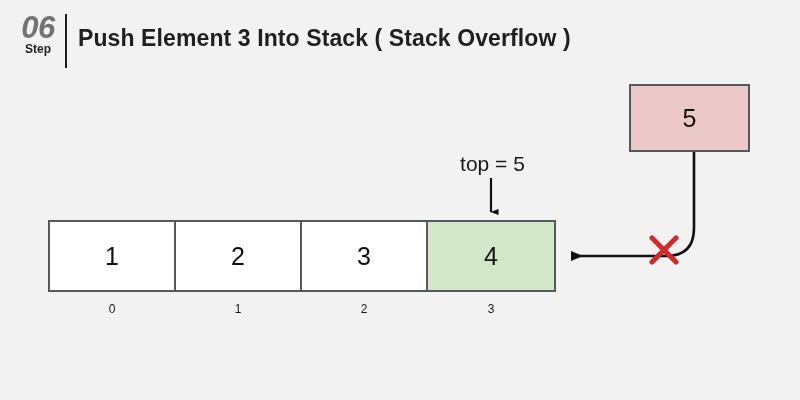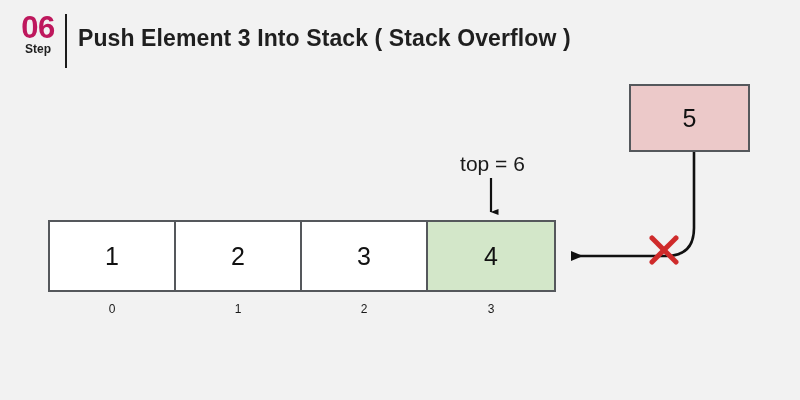--- a/index.html
+++ b/index.html
@@ -25,23 +25,24 @@
     position: absolute;
     left: 14px;
     top: 12px;
     width: 48px;
     text-align: center;
     line-height: 1;
   }
   .step-number {
     font-size: 31px;
     font-weight: bold;
-    color: #be185d;
+    color: #737373;
     letter-spacing: -0.5px;
     display: block;
+    font-style: italic;
   }
   .step-word {
     display: block;
     font-size: 12px;
     font-weight: bold;
     color: #1f1f1f;
   }
   .header-divider {
     position: absolute;
     left: 65px;
@@ -143,21 +144,21 @@
 
 <div id="canvas">
 
   <div class="step-badge">
     <span class="step-number">06</span>
     <span class="step-word">Step</span>
   </div>
   <div class="header-divider"></div>
   <div class="page-title">Push Element 3 Into Stack ( Stack Overflow )</div>
 
-  <div class="top-label">top = 6</div>
+  <div class="top-label">top = 5</div>
 
   <div class="stack">
     <div class="stack-cell">
       <span>1</span>
       <span class="cell-index">0</span>
     </div>
     <div class="stack-cell">
       <span>2</span>
       <span class="cell-index">1</span>
     </div>

